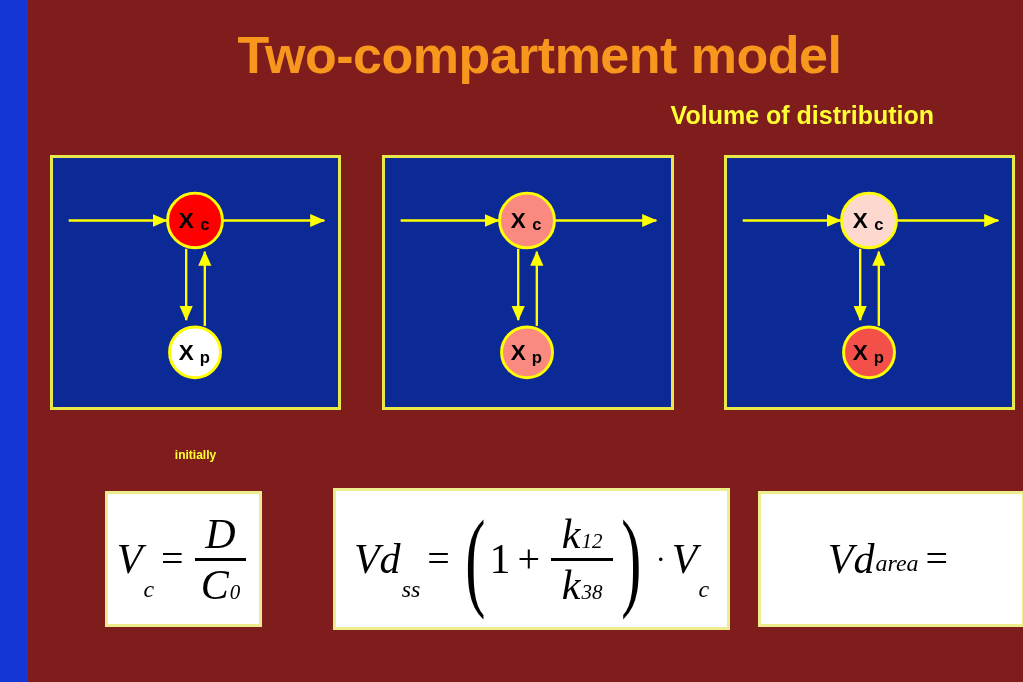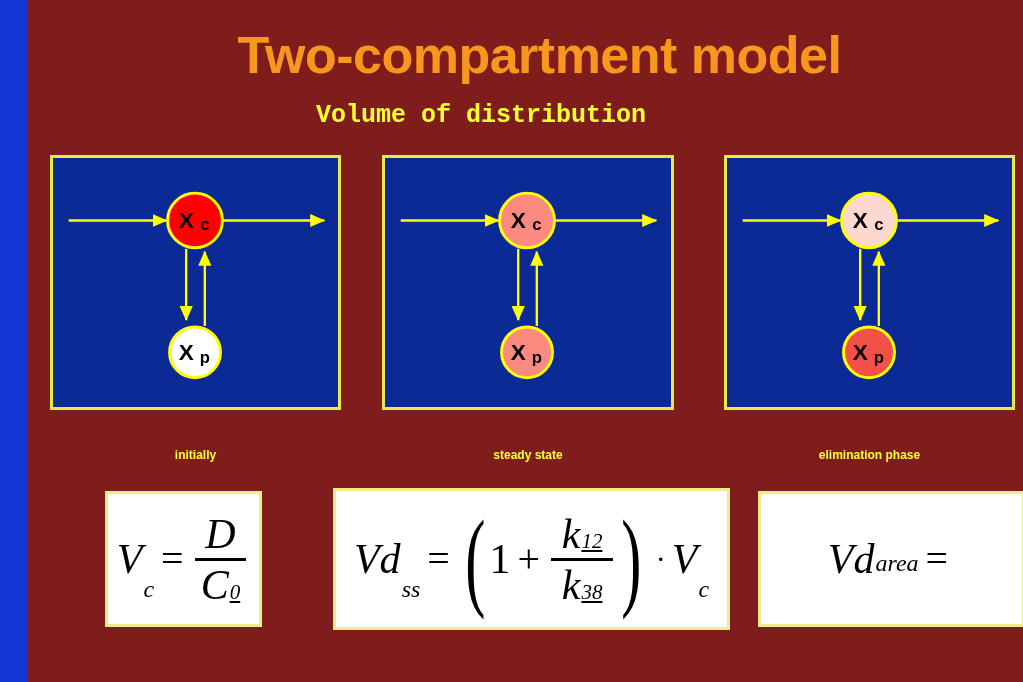--- a/index.html
+++ b/index.html
@@ -27,26 +27,25 @@
     font-size: 52px;
     font-weight: bold;
     letter-spacing: -0.5px;
     line-height: 1.05;
     white-space: nowrap;
   }
   #subtitle {
     position: absolute;
     left: 0; top: 101px;
     width: 906px;
-    text-align: center;
+    text-align: right;
     color: #ffff33;
     font-size: 25px;
     font-weight: bold;
     white-space: nowrap;
-    font-family: Liberation Mono, monospace;
   }
 
   
   .panel {
     position: absolute;
     top: 155px;
     height: 255px;
     background: #0c2a96;
     border: 3px solid #e8e84a;
     box-sizing: border-box;
@@ -130,21 +129,20 @@
     padding-bottom: 3px;
     margin-left: 1px;
   }
   .msub-n {
     font-family: "Liberation Serif", serif;
     font-style: italic;
     font-size: 21px;
     align-self: flex-end;
     padding-bottom: 2px;
     margin-left: 1px;
-    text-decoration: underline;
   }
   .frac {
     display: inline-flex;
     flex-direction: column;
     align-items: center;
     justify-content: center;
     vertical-align: middle;
     margin: 0 4px;
   }
   .frac .num, .frac .den {
@@ -249,22 +247,20 @@
       <circle cx="145" cy="64" r="28" fill="#fcd8cf" stroke="#ffff00" stroke-width="3"></circle>
       <text class="node-label node-main" x="136" y="72" text-anchor="middle">X</text>
       <text class="node-label node-sub" x="155" y="74" text-anchor="middle">c</text>
       <circle cx="145" cy="199" r="26" fill="#f4504a" stroke="#ffff00" stroke-width="3"></circle>
       <text class="node-label node-main" x="136" y="207" text-anchor="middle">X</text>
       <text class="node-label node-sub" x="155" y="210" text-anchor="middle">p</text>
     </svg>
   </div>
 
   <div class="caption" id="caption-1">initially</div>
-  <div class="caption" id="caption-2">steady state</div>
-  <div class="caption" id="caption-3">elimination phase</div>
 
   <div class="formula-box" id="formula-1">
     <span class="math">
       <span class="mi">V</span>
         <span class="msub">c</span>
       <span class="mo">=</span>
       <span class="frac">
         <span class="num">
             <span class="mi">D</span>
           </span>

